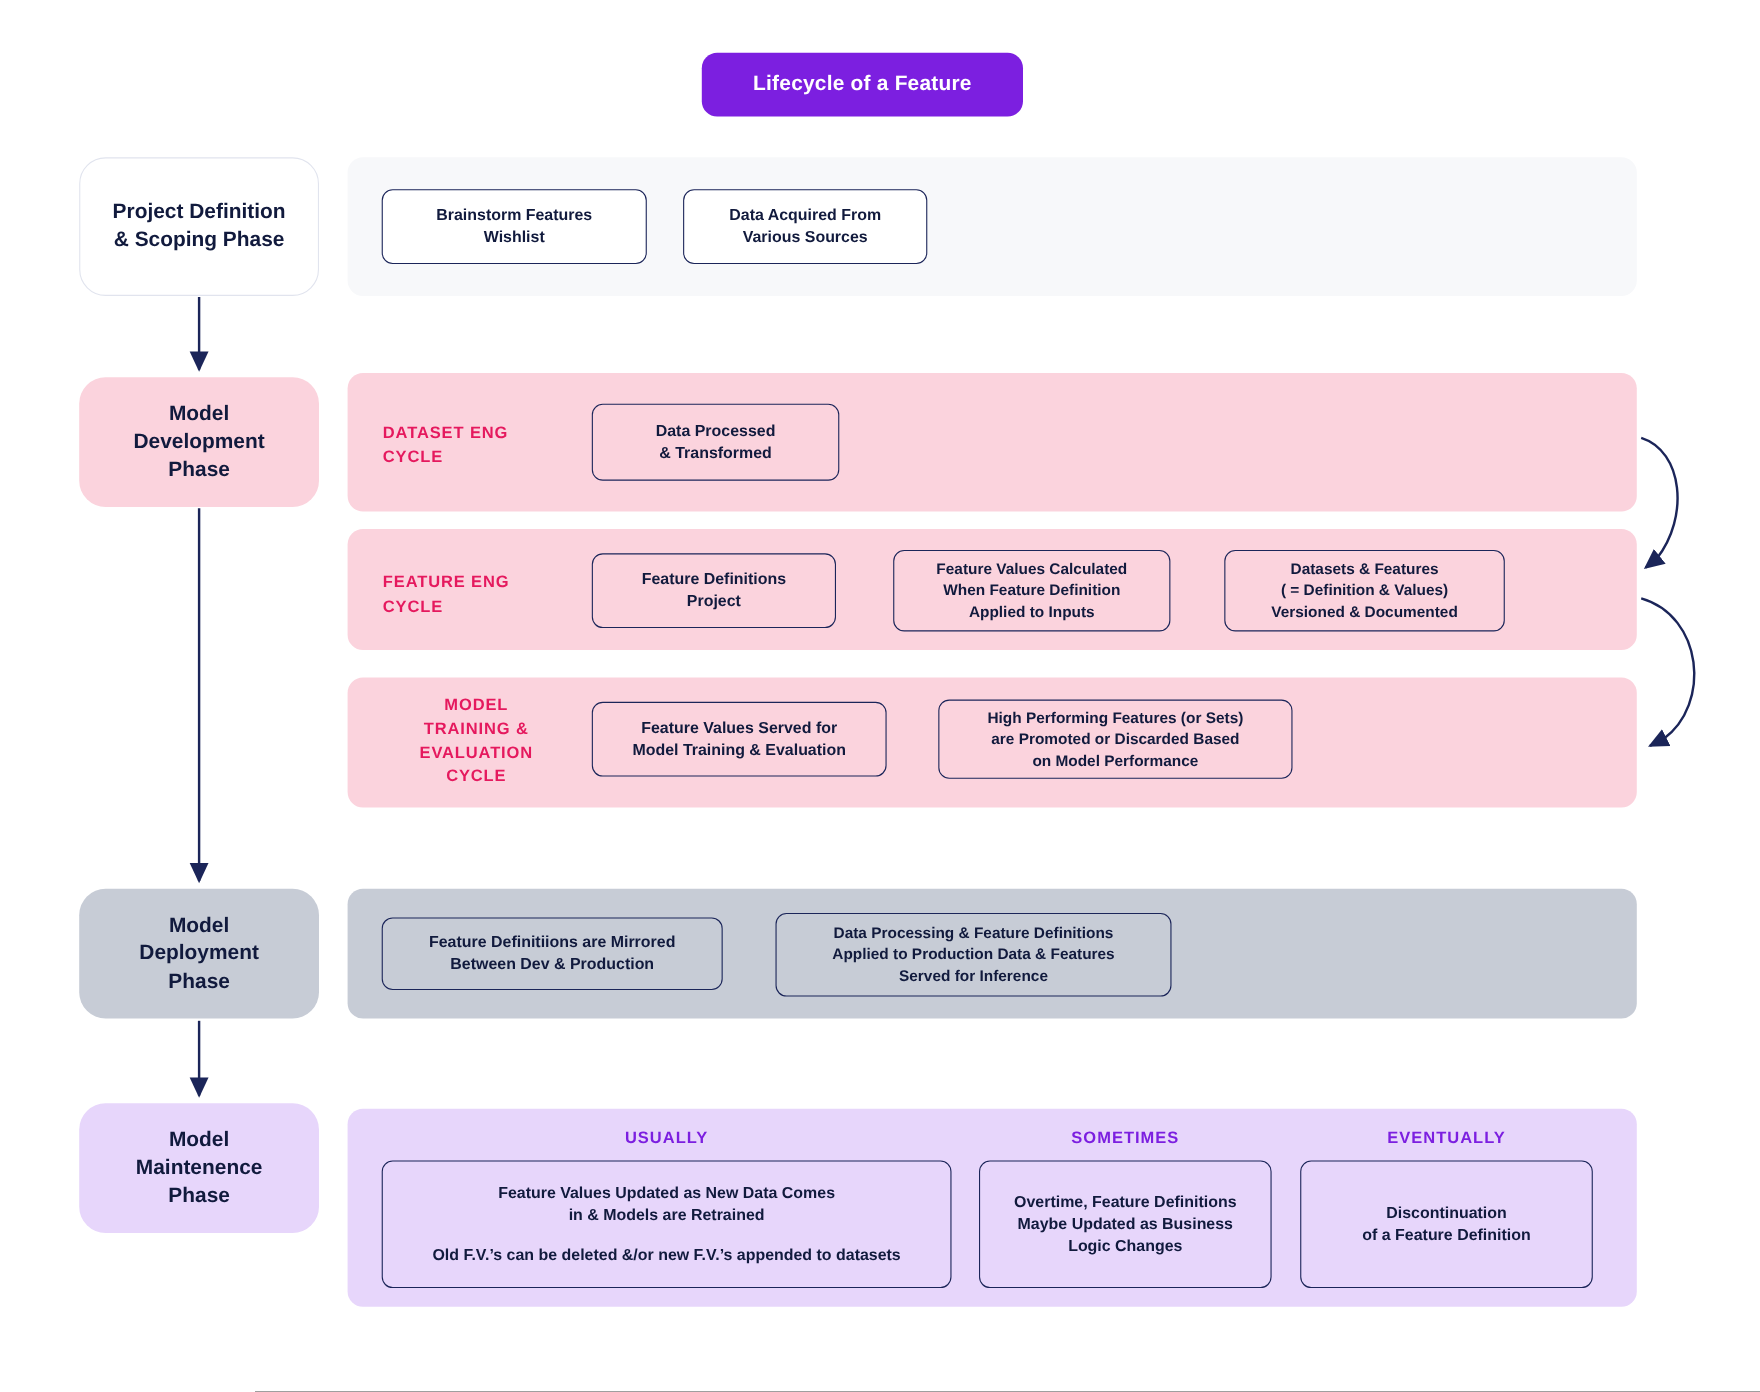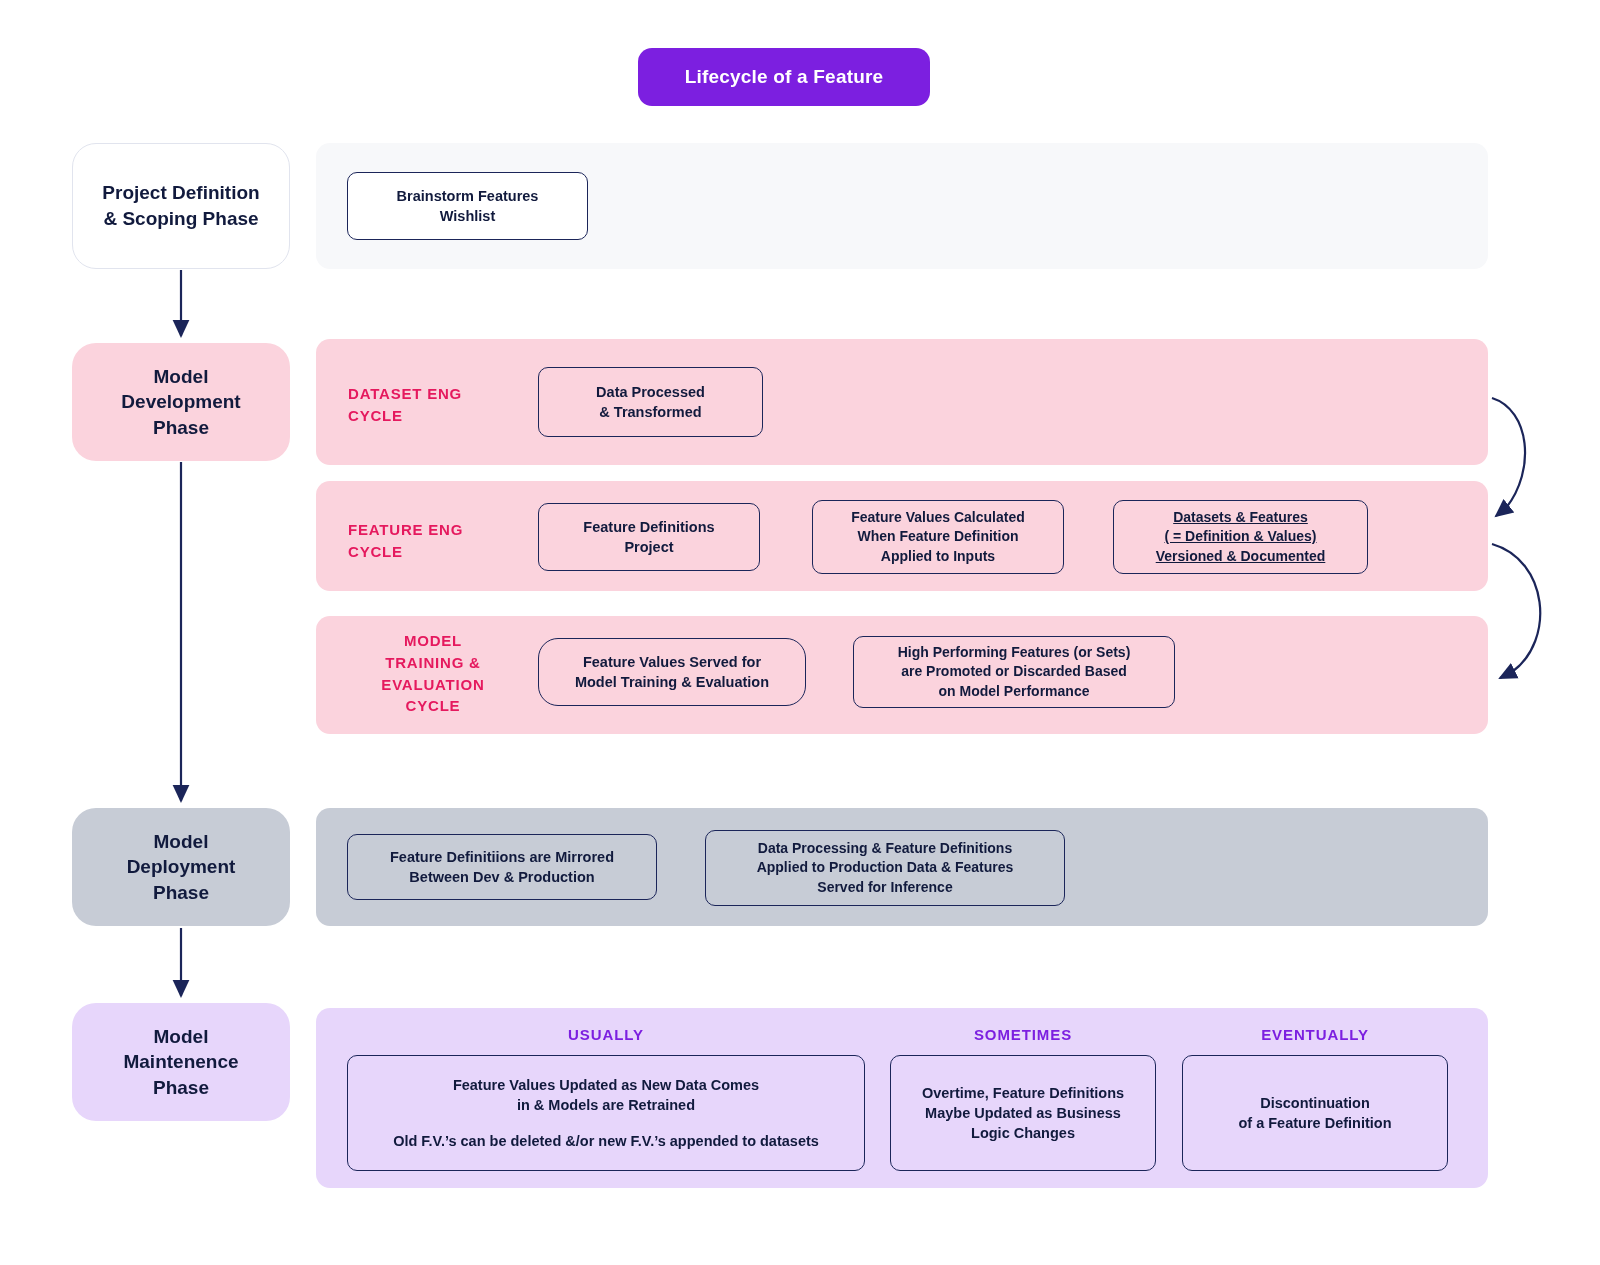--- a/index.html
+++ b/index.html
@@ -115,24 +115,24 @@
   #n-brainstorm { left: 347px; top: 172px; width: 241px; height: 68px; }
   #n-acquired   { left: 621px; top: 172px; width: 222px; height: 68px; }
 
   
   #n-processed  { left: 538px; top: 367px; width: 225px; height: 70px; }
   #n-eda        { left: 812px; top: 367px; width: 225px; height: 70px; }
 
   
   #n-featdefs   { left: 538px; top: 503px; width: 222px; height: 68px; }
   #n-featvals   { left: 812px; top: 500px; width: 252px; height: 74px; }
-  #n-datasets   { left: 1113px; top: 500px; width: 255px; height: 74px; text-decoration: underline; }
-
-  
-  #n-served     { left: 538px; top: 638px; width: 268px; height: 68px; border-radius: 20px; }
+  #n-datasets   { left: 1113px; top: 500px; width: 255px; height: 74px; }
+
+  
+  #n-served     { left: 538px; top: 638px; width: 268px; height: 68px; }
   #n-highperf   { left: 853px; top: 636px; width: 322px; height: 72px; }
 
   
   #n-mirrored   { left: 347px; top: 834px; width: 310px; height: 66px; }
   #n-applied    { left: 705px; top: 830px; width: 360px; height: 76px; }
 
   
   #n-usually    { left: 347px; top: 1055px; width: 518px; height: 116px; flex-direction: column; padding: 10px 14px; }
   #n-sometimes  { left: 890px; top: 1055px; width: 266px; height: 116px; }
   #n-eventually { left: 1182px; top: 1055px; width: 266px; height: 116px; }
@@ -241,20 +241,26 @@
     <span>EVALUATION</span><br>
     <span>CYCLE</span>
   </div>
 
   <div class="node node-white" id="n-brainstorm">
     <span>
       <span>Brainstorm Features</span><br>
       <span>Wishlist</span>
     </span>
   </div>
+  <div class="node node-white" id="n-acquired">
+    <span>
+      <span>Data Acquired From</span><br>
+      <span>Various Sources</span>
+    </span>
+  </div>
 
   <div class="node node-pink" id="n-processed">
     <span>
       <span>Data Processed</span><br>
       <span>&amp; Transformed</span>
     </span>
   </div>
 
   <div class="node node-pink" id="n-featdefs">
     <span>

